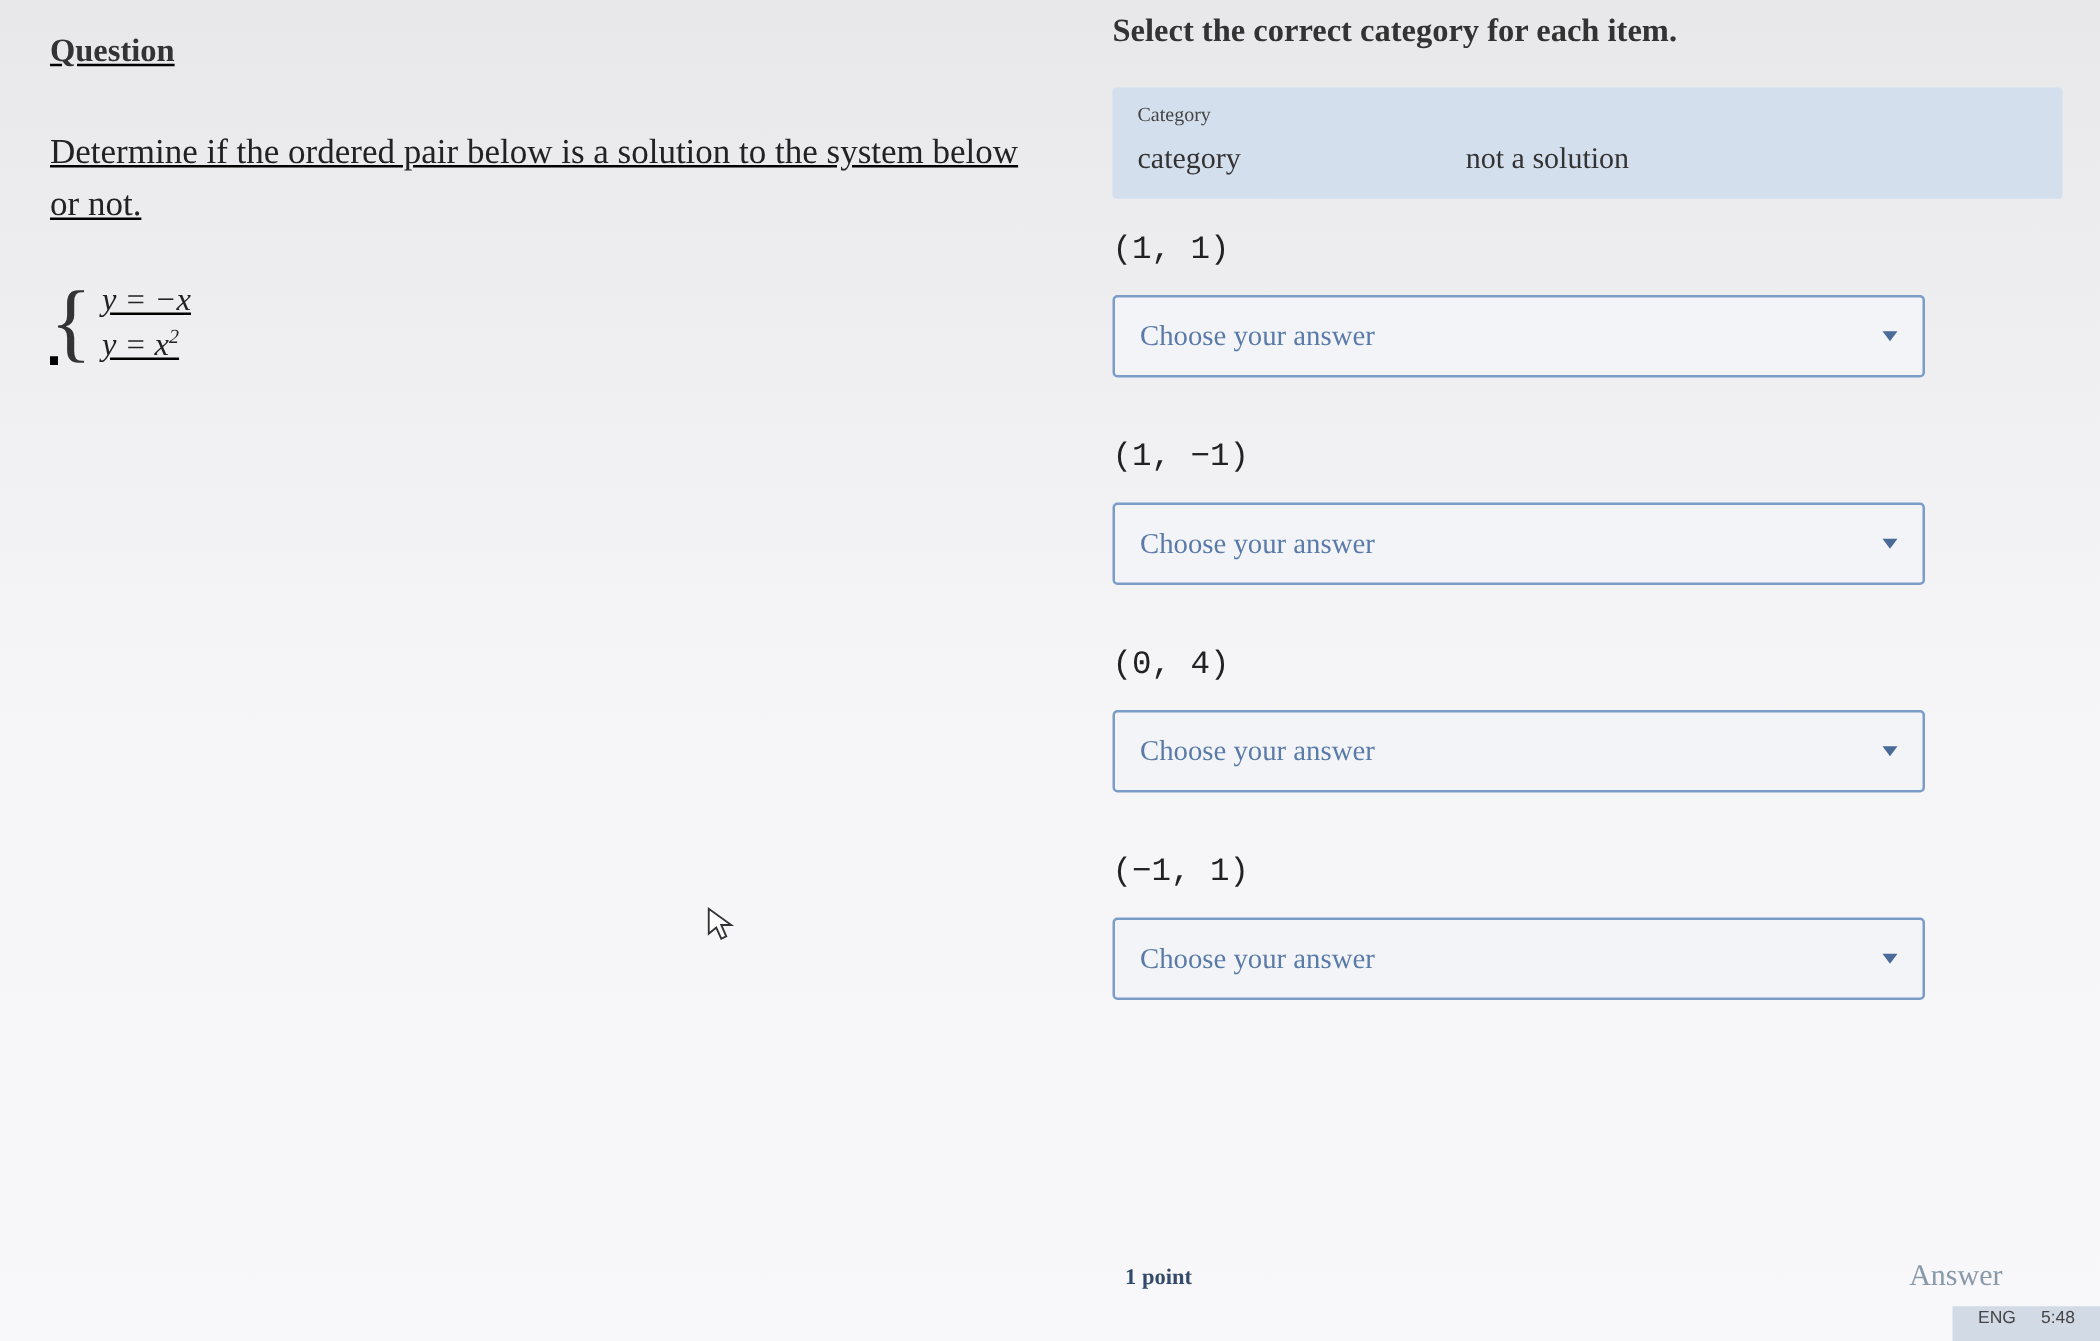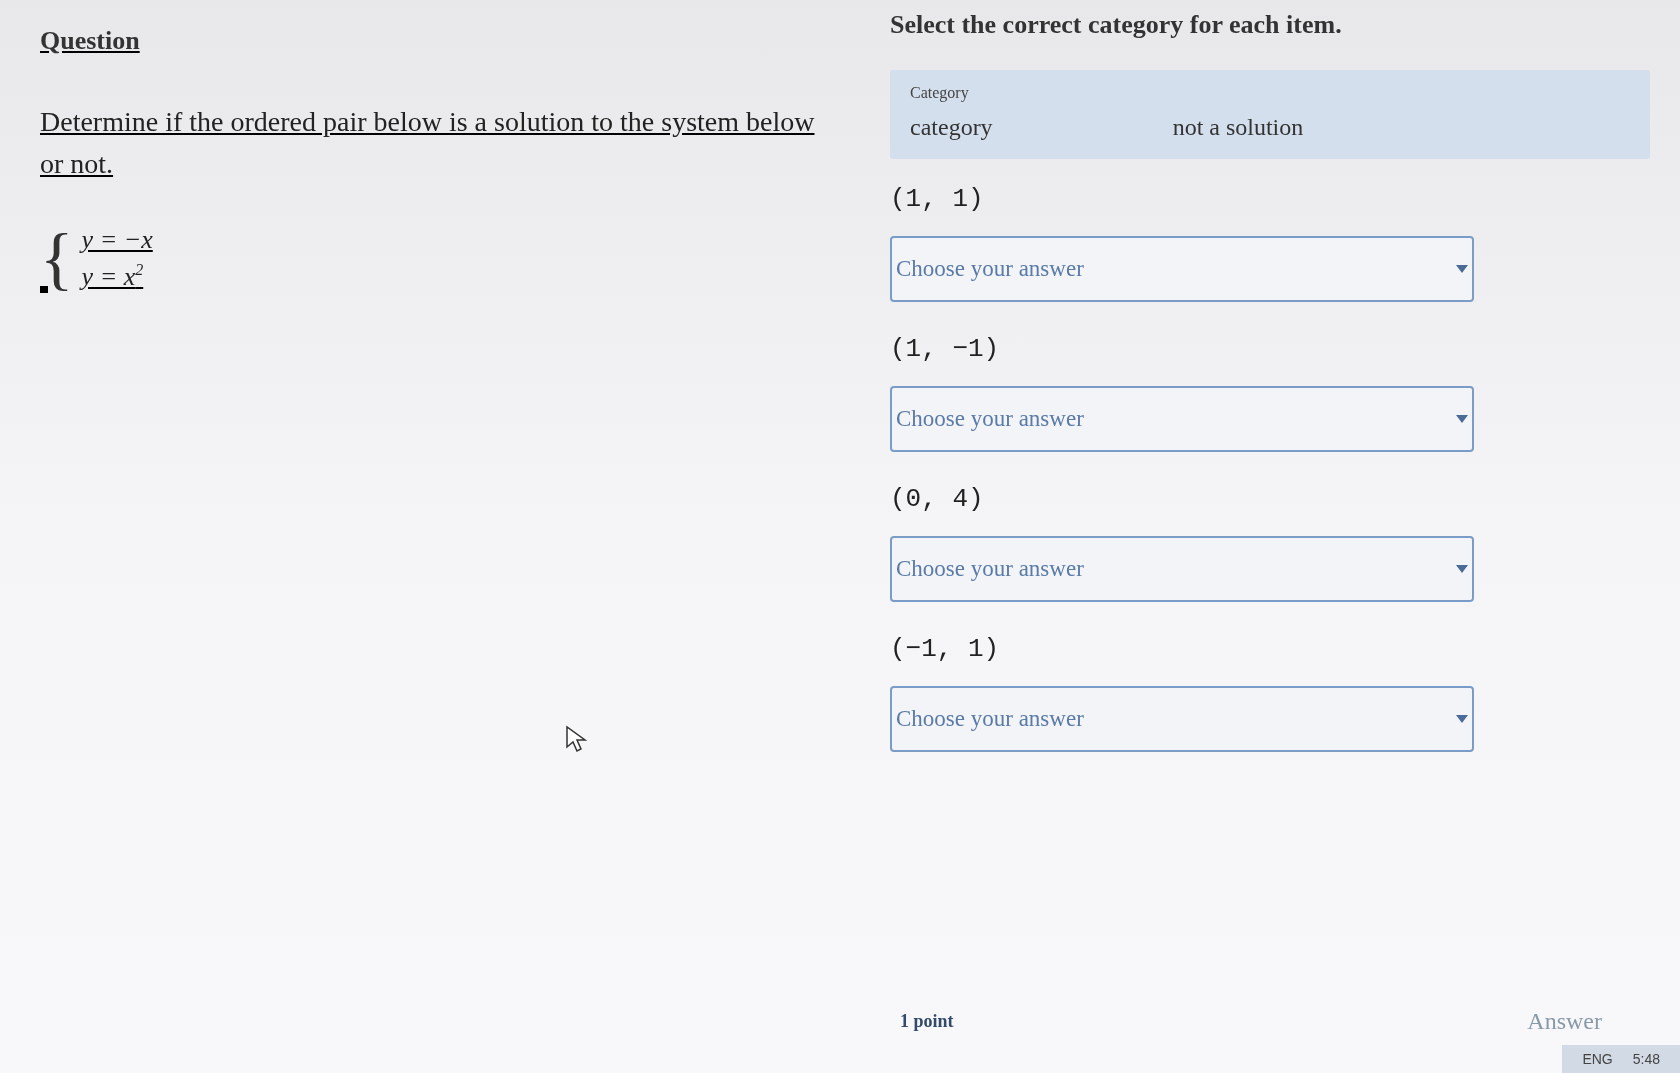--- a/index.html
+++ b/index.html
@@ -97,28 +97,28 @@
     }
     .item-label {
       font-size: 26px;
       color: #222;
       margin-bottom: 22px;
       font-family: Liberation Mono, monospace;
     }
     .dropdown {
       border: 2px solid #7a9cc7;
       border-radius: 4px;
-      padding: 18px 4px;
+      padding: 18px 20px;
       background: #f2f4f7;
       display: flex;
       justify-content: space-between;
       align-items: center;
-      margin-bottom: 32px;
+      margin-bottom: 48px;
       cursor: pointer;
-      width: 584px;
+      width: 650px;
     }
     .dropdown-text {
       font-size: 23px;
       color: #5a7aa8;
     }
     .dropdown-caret {
       width: 0;
       height: 0;
       border-left: 6px solid transparent;
       border-right: 6px solid transparent;
@@ -143,21 +143,20 @@
       color: #8899aa;
       padding: 8px 18px;
     }
     .taskbar {
       position: absolute;
       bottom: 0;
       right: 0;
       height: 28px;
       background: rgba(200,210,225,0.8);
       display: flex;
-      align-items: center;
       gap: 20px;
       padding: 0 20px;
       font-family: Arial, sans-serif;
       font-size: 14px;
       color: #444;
     }
     .cursor {
       position: absolute;
       left: 565px;
       top: 725px;

